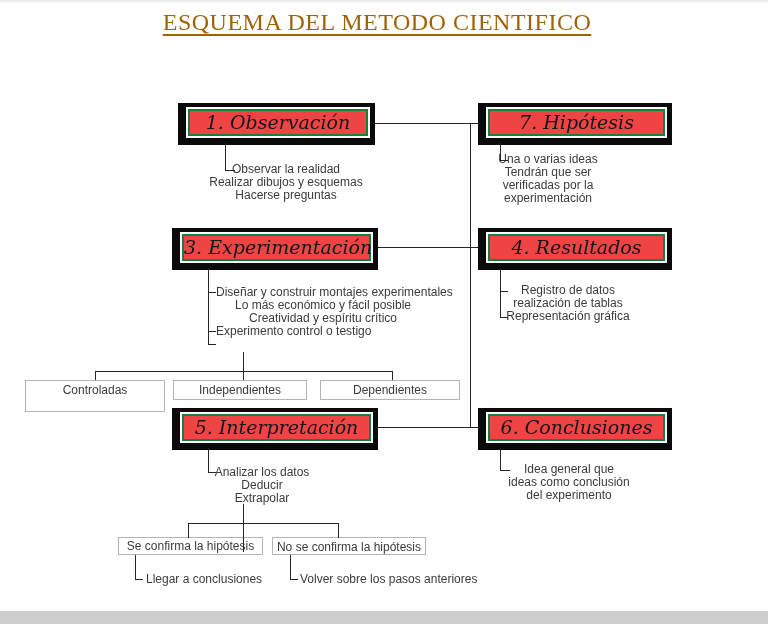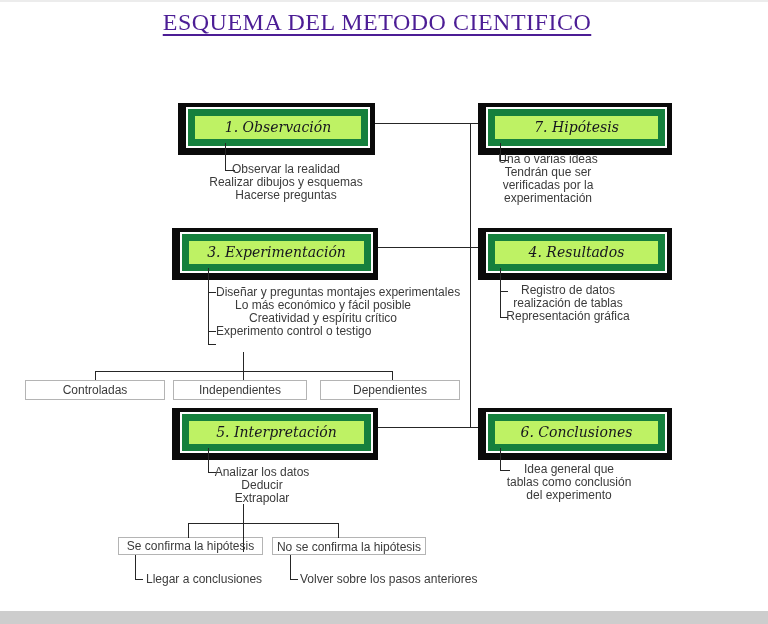--- a/index.html
+++ b/index.html
@@ -3,29 +3,29 @@
 <meta charset="utf-8">
 <style>
   html,body{margin:0;padding:0;}
   .page{position:relative;width:768px;height:624px;background:#ffffff;overflow:hidden;
         font-family:"Liberation Sans",sans-serif;}
   .top-edge{position:absolute;left:0;top:0;width:768px;height:2px;background:#ececec;}
   .footer-strip{position:absolute;left:0;top:611px;width:768px;height:13px;background:#cdcdcd;}
 
   .title{position:absolute;left:1px;top:9px;width:752px;text-align:center;
          font-family:"Liberation Serif",serif;font-size:24px;letter-spacing:.5px;
-         color:#4c1d95;text-decoration:underline;text-underline-offset:4px;
+         color:#a16207;text-decoration:underline;text-underline-offset:4px;
          text-decoration-thickness:1.5px;}
 
   
   .step{position:absolute;background:#0a0a0a;padding:4px 5px 7px 8px;box-sizing:border-box;z-index:1;}
   .step-white{background:#ffffff;padding:2px;}
-  .step-label{background:#bef264;border:7px solid #15803d;height:23px;line-height:23px;
+  .step-label{background:#ef4444;border:2px solid #15803d;height:23px;line-height:23px;
               text-align:center;font-family:"DejaVu Serif",serif;font-style:italic;
-              font-size:14px;color:#15151e;white-space:nowrap;}
+              font-size:19px;color:#15151e;white-space:nowrap;}
 
   
   .hline,.vline{position:absolute;background:#262626;z-index:2;}
   .hline{height:1px;}
   .vline{width:1px;}
 
   
   .note{position:absolute;font-size:12px;line-height:13px;color:#3b3b3b;z-index:1;}
   .note div{height:13px;}
   .ctr{text-align:center;}
@@ -81,45 +81,45 @@
   </div>
 
   <div class="note ctr" style="left:496px;top:153px;width:104px;">
     <div class="nowrap">Una o varias ideas</div>
     <div>Tendrán que ser</div>
     <div>verificadas por la</div>
     <div>experimentación</div>
   </div>
 
   <div class="note" style="left:216px;top:286px;width:256px;">
-    <div>Diseñar y preguntas montajes experimentales</div>
+    <div>Diseñar y construir montajes experimentales</div>
     <div class="ctr" style="width:214px;">Lo más económico y fácil posible</div>
     <div class="ctr" style="width:214px;">Creatividad y espíritu crítico</div>
     <div>Experimento control o testigo</div>
   </div>
 
   <div class="note ctr" style="left:498px;top:284px;width:140px;">
     <div>Registro de datos</div>
     <div>realización de tablas</div>
     <div class="nowrap">Representación gráfica</div>
   </div>
 
   <div class="note ctr" style="left:212px;top:466px;width:100px;">
     <div class="nowrap">Analizar los datos</div>
     <div>Deducir</div>
     <div>Extrapolar</div>
   </div>
 
   <div class="note ctr" style="left:500px;top:463px;width:138px;">
     <div>Idea general que</div>
-    <div class="nowrap">tablas como conclusión</div>
+    <div class="nowrap">ideas como conclusión</div>
     <div>del experimento</div>
   </div>
 
-  <div class="obox" style="left:25px;top:380px;width:140px;height:20px;line-height:18px;">Controladas</div>
+  <div class="obox" style="left:25px;top:380px;width:140px;height:32px;line-height:18px;">Controladas</div>
   <div class="obox" style="left:173px;top:380px;width:134px;height:20px;line-height:18px;">Independientes</div>
   <div class="obox" style="left:320px;top:380px;width:140px;height:20px;line-height:18px;">Dependientes</div>
 
   <div class="obox" style="left:118px;top:537px;width:145px;height:18px;line-height:16px;">Se confirma la hipótesis</div>
   <div class="obox" style="left:272px;top:537px;width:154px;height:18px;line-height:19px;">No se confirma la hipótesis</div>
 
   <div class="note nowrap" style="left:146px;top:573px;">Llegar a conclusiones</div>
   <div class="note nowrap" style="left:300px;top:573px;">Volver sobre los pasos anteriores</div>
 
   <div class="hline" style="left:375px;top:123px;width:103px;"></div>

